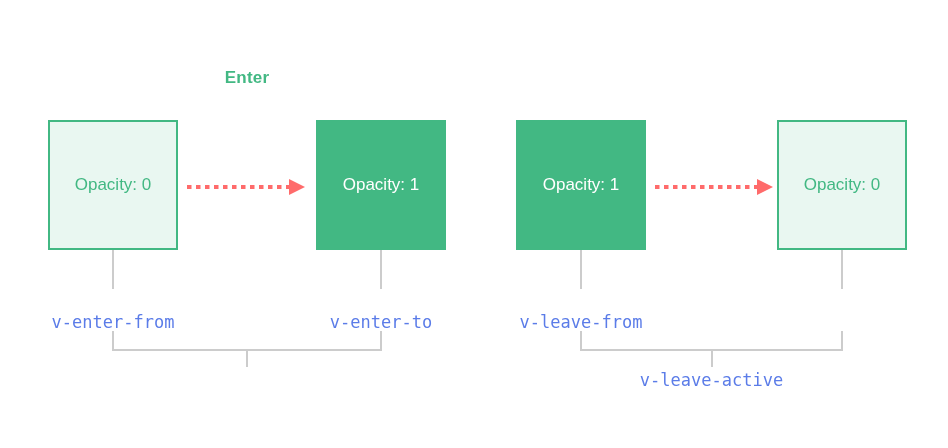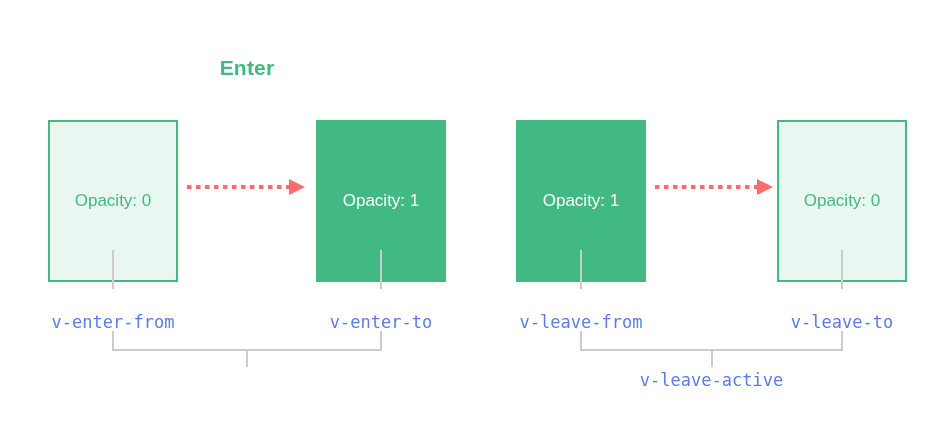--- a/index.html
+++ b/index.html
@@ -11,33 +11,33 @@
     overflow: hidden;
     font-family: "Liberation Sans", sans-serif;
   }
   .tsec { position: absolute; top: 0; height: 448px; }
   .sec-enter { left: 48px; width: 398px; }
   .sec-leave { left: 516px; width: 391px; }
 
   .sec-title {
     position: absolute;
     top: 56px; left: 0; right: 0;
-    margin: 0;
+    margin: 12px;
     text-align: center;
-    font-size: 21px;
+    font-size: 17px;
     font-weight: bold;
     color: var(--accent_green, #42b883);
     letter-spacing: 0.2px;
   }
 
   .box {
     position: absolute;
     top: 120px;
     width: 130px;
-    height: 162px;
+    height: 130px;
     box-sizing: border-box;
     display: flex;
     align-items: center;
     justify-content: center;
     font-size: 17px;
   }
   .box.from-pos { left: 0; }
   .box.to-pos { right: 0; }
   .box.outline {
     background: var(--light_green_fill, #e9f7f1);
@@ -175,21 +175,20 @@
     </svg>
 
     <div class="box outline to-pos">
       <span>Opacity: 0</span>
     </div>
 
     <div class="stub from-pos"></div>
     <div class="stub to-pos"></div>
 
     <div class="class-label from-pos">v-leave-from</div>
-    <div class="class-label to-pos">v-leave-to</div>
 
     <div class="br-v from-pos"></div>
     <div class="br-v to-pos"></div>
     <div class="br-h"></div>
     <div class="br-mid"></div>
 
     <div class="active-label">v-leave-active</div>
   </section>
 
 </div>

